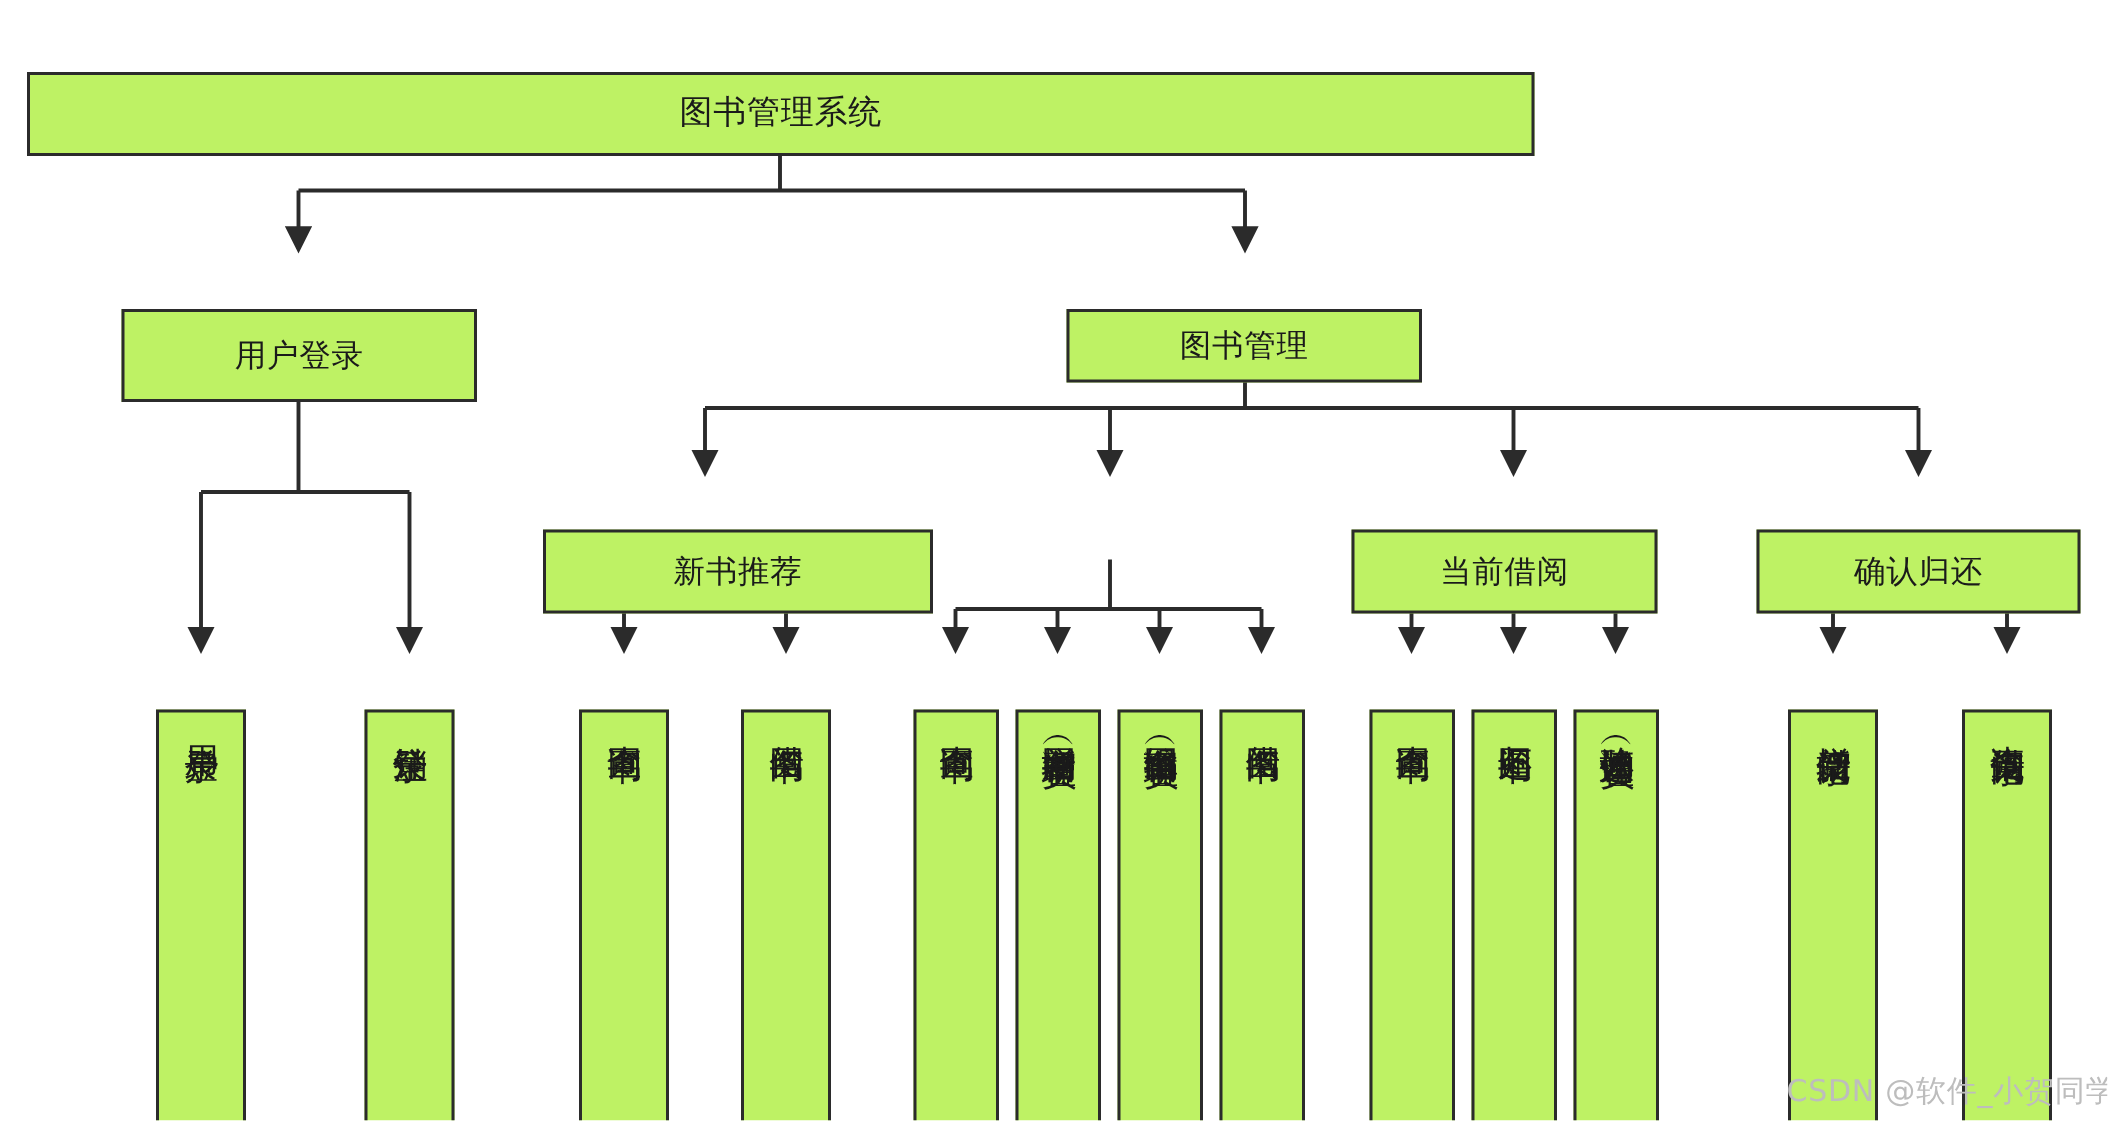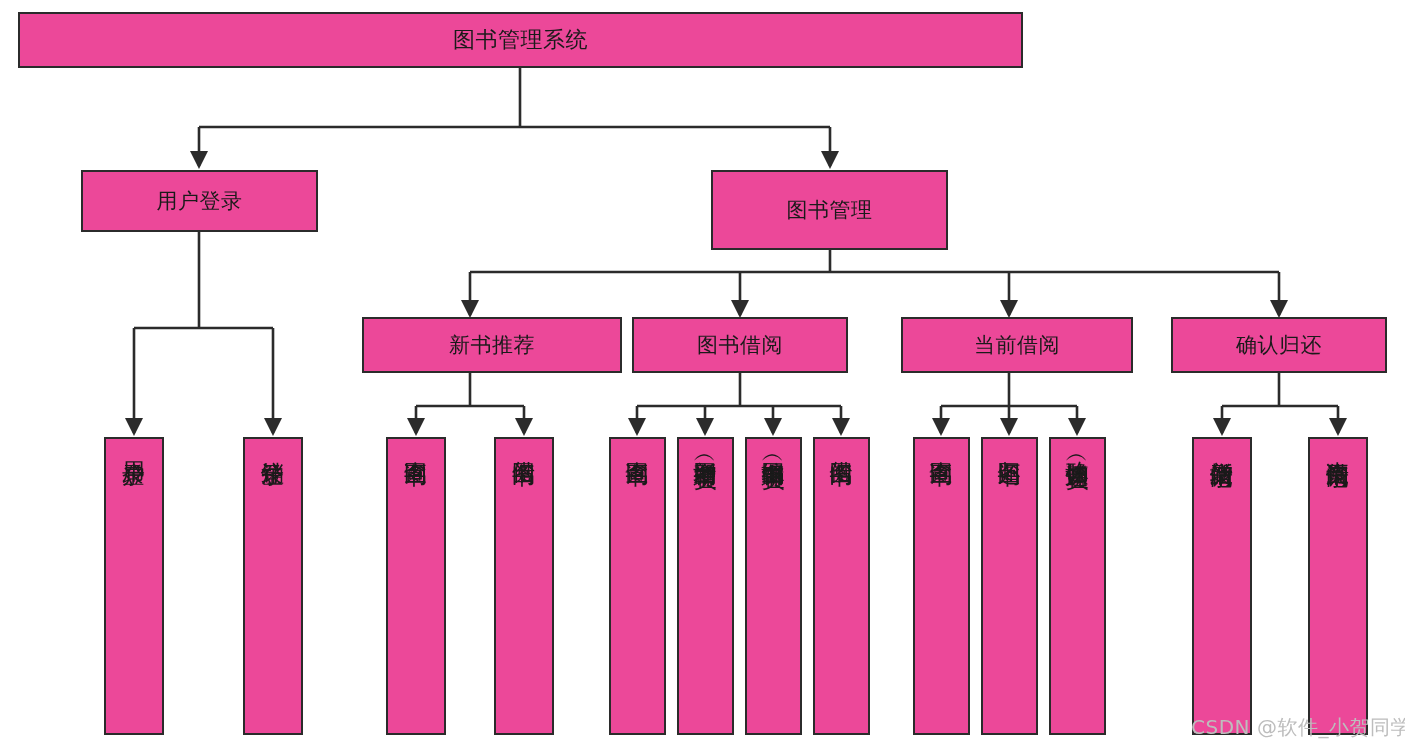--- a/index.html
+++ b/index.html
@@ -22,26 +22,27 @@
     position: absolute;
     left: 0;
     top: 0;
     width: 1405px;
     height: 747px;
     pointer-events: none;
   }
   .node {
     position: absolute;
     box-sizing: border-box;
-    background: #ec4899;
+    background: #bef264;
     border: 2px solid #2b2b2b;
     display: flex;
     align-items: center;
     justify-content: center;
     color: #1a1a1a;
+    margin-top: 36px;
   }
   .node .label {
     display: block;
     text-align: center;
     line-height: 1.18;
     letter-spacing: 0.5px;
   }
   .node.horiz .label {
     font-size: 21px;
   }
@@ -125,31 +126,28 @@
     </g>
   </svg>
 
   <div class="node root horiz" style="left:18px; top:12px; width:1005px; height:56px;">
     <span class="label">图书管理系统</span>
   </div>
 
   <div class="node horiz" style="left:81px; top:170px; width:237px; height:62px;">
     <span class="label">用户登录</span>
   </div>
-  <div class="node horiz" style="left:711px; top:170px; width:237px; height:80px;font-family:Liberation Serif, serif;">
+  <div class="node horiz" style="left:711px; top:170px; width:237px; height:49px;font-family:Liberation Serif, serif;">
     <span class="label">图书管理</span>
   </div>
 
   <div class="node horiz" style="left:362px; top:317px; width:260px; height:56px;">
     <span class="label">新书推荐</span>
   </div>
-  <div class="node horiz" style="left:632px; top:317px; width:216px; height:56px;">
-    <span class="label">图书借阅</span>
-  </div>
-  <div class="node horiz" style="left:901px; top:317px; width:232px; height:56px;">
+  <div class="node horiz" style="left:901px; top:317px; width:204px; height:56px;">
     <span class="label">当前借阅</span>
   </div>
   <div class="node horiz" style="left:1171px; top:317px; width:216px; height:56px;">
     <span class="label">确认归还</span>
   </div>
 
   <div class="node vert" style="left:104px; top:437px; width:60px; height:298px;">
     <span class="label">用户登录</span>
   </div>
   <div class="node vert" style="left:243px; top:437px; width:60px; height:298px;">

